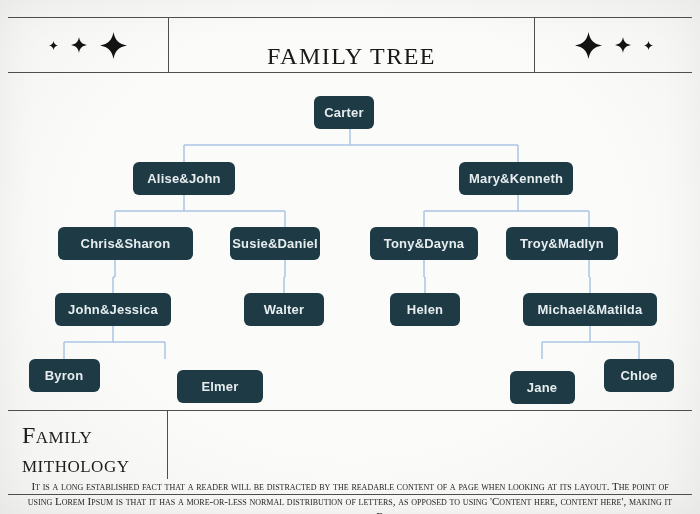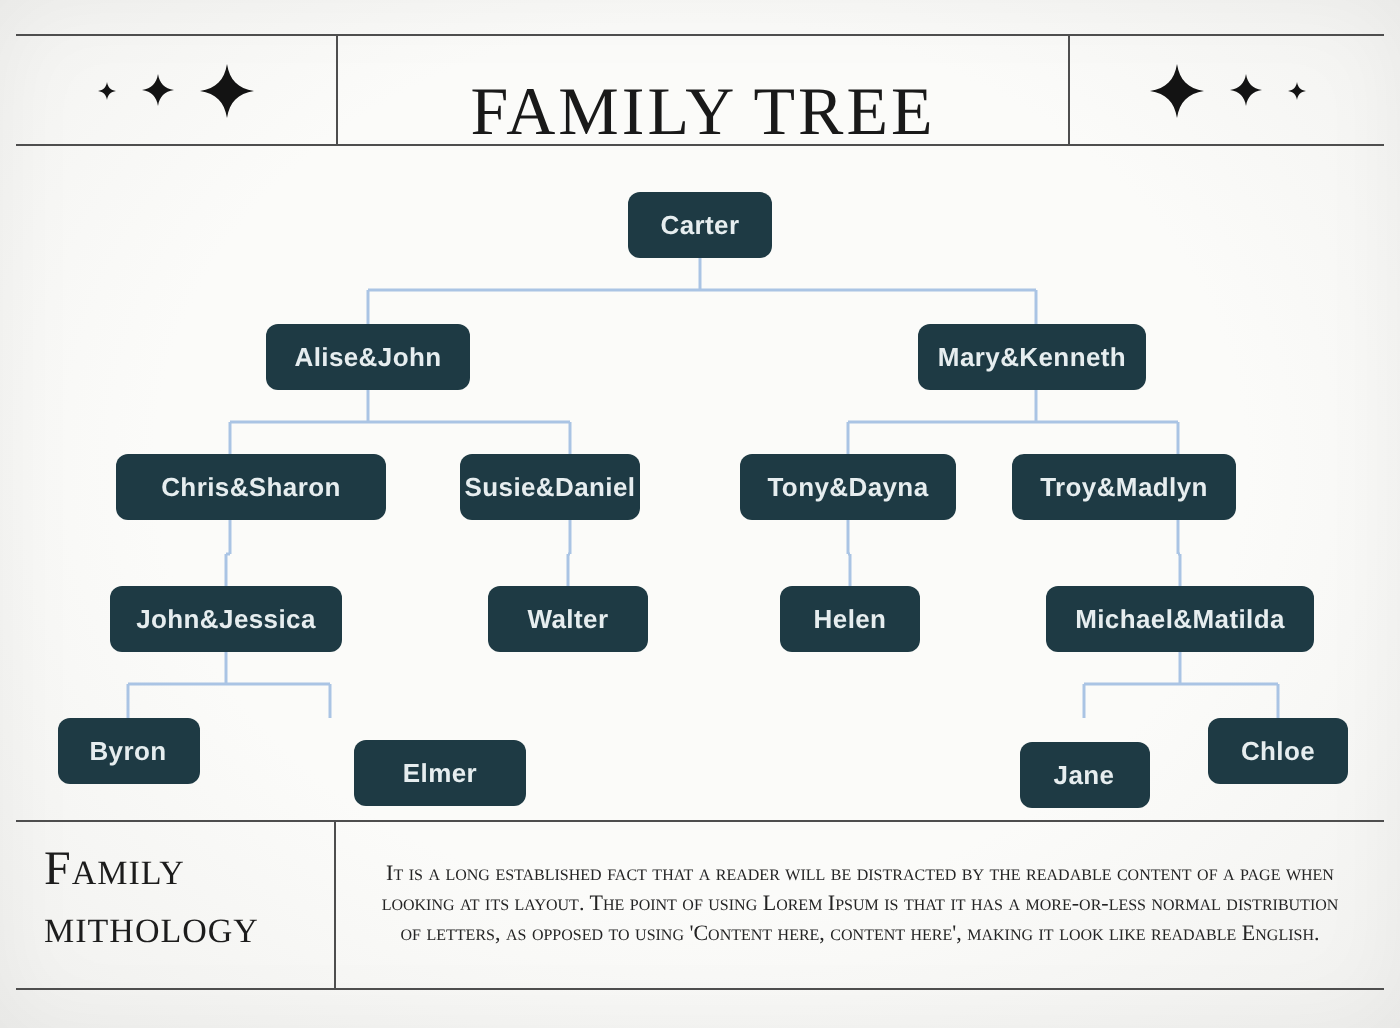--- a/index.html
+++ b/index.html
@@ -14,35 +14,35 @@
     position:absolute;left:8px;right:8px;display:flex;align-items:stretch;
     border-top:1.5px solid #4e4e4e;border-bottom:1.5px solid #4e4e4e;
   }
   .header-band{top:17px;height:54px;}
   .band-cell{display:flex;align-items:center;justify-content:center;}
   .cell-left{width:160px;}
   .cell-center{flex:1;border-left:1.2px solid #4e4e4e;border-right:1.2px solid #4e4e4e;}
   .cell-right{width:157px;}
   .page-title{
     font-family:"Liberation Serif","DejaVu Serif",serif;
-    font-size:34px;letter-spacing:1.5px;color:#191919;font-weight:500;margin-top:23px;
+    font-size:24px;letter-spacing:1.5px;color:#191919;font-weight:500;margin-top:23px;
   }
   .star-group{display:flex;align-items:center;gap:13px;}
   .sparkle{fill:#131313;display:block;}
   
   #connectors{position:absolute;left:0;top:0;width:700px;height:514px;}
   #tree-nodes .node{
     position:absolute;height:33px;border-radius:6px;
     background:var(--node-bg,#1e3a44);color:var(--node-fg,#e6edef);
     display:flex;align-items:center;justify-content:center;
     font-size:13px;font-weight:600;letter-spacing:0.2px;
     box-sizing:border-box;
   }
   
-  .footer-band{top:410px;height:83px;}
+  .footer-band{top:410px;height:83px;flex-direction:column;}
   .footer-left{
     width:160px;box-sizing:border-box;padding:10px 6px 0 14px;
     border-right:1.2px solid #4e4e4e;
     font-family:"Liberation Serif","DejaVu Serif",serif;
     font-variant:small-caps;font-size:24px;line-height:29px;
     color:#1c1c1c;letter-spacing:0.5px;
   }
   .footer-right{
     flex:1;display:flex;align-items:center;justify-content:flex-start;
     box-sizing:border-box;padding:0 18px;
@@ -118,21 +118,21 @@
       <line x1="113" y1="326" x2="113" y2="342" stroke="#aac4e4" stroke-width="1.5"></line>
       <line x1="64" y1="342" x2="64" y2="359" stroke="#aac4e4" stroke-width="1.5"></line>
       <line x1="165" y1="342" x2="165" y2="359" stroke="#aac4e4" stroke-width="1.5"></line>
       <line x1="64" y1="342" x2="165" y2="342" stroke="#aac4e4" stroke-width="1.5"></line>
       <line x1="590" y1="326" x2="590" y2="342" stroke="#aac4e4" stroke-width="1.5"></line>
       <line x1="542" y1="342" x2="542" y2="359" stroke="#aac4e4" stroke-width="1.5"></line>
       <line x1="639" y1="342" x2="639" y2="359" stroke="#aac4e4" stroke-width="1.5"></line>
       <line x1="542" y1="342" x2="639" y2="342" stroke="#aac4e4" stroke-width="1.5"></line>
     </svg>
   <div id="tree-nodes">
-      <div class="node" style="left: 314px; top: 96px; width: 72px;">Carter</div>
+      <div class="node" style="left: 314px; top: 96px; width: 60px;">Carter</div>
       <div class="node" style="left: 133px; top: 162px; width: 102px;">Alise&amp;John</div>
       <div class="node" style="left: 459px; top: 162px; width: 114px;">Mary&amp;Kenneth</div>
       <div class="node" style="left: 58px; top: 227px; width: 135px;">Chris&amp;Sharon</div>
       <div class="node" style="left: 230px; top: 227px; width: 90px;">Susie&amp;Daniel</div>
       <div class="node" style="left: 370px; top: 227px; width: 108px;">Tony&amp;Dayna</div>
       <div class="node" style="left: 506px; top: 227px; width: 112px;">Troy&amp;Madlyn</div>
       <div class="node" style="left: 55px; top: 293px; width: 116px;">John&amp;Jessica</div>
       <div class="node" style="left: 244px; top: 293px; width: 80px;">Walter</div>
       <div class="node" style="left: 390px; top: 293px; width: 70px;">Helen</div>
       <div class="node" style="left: 523px; top: 293px; width: 134px;">Michael&amp;Matilda</div>

